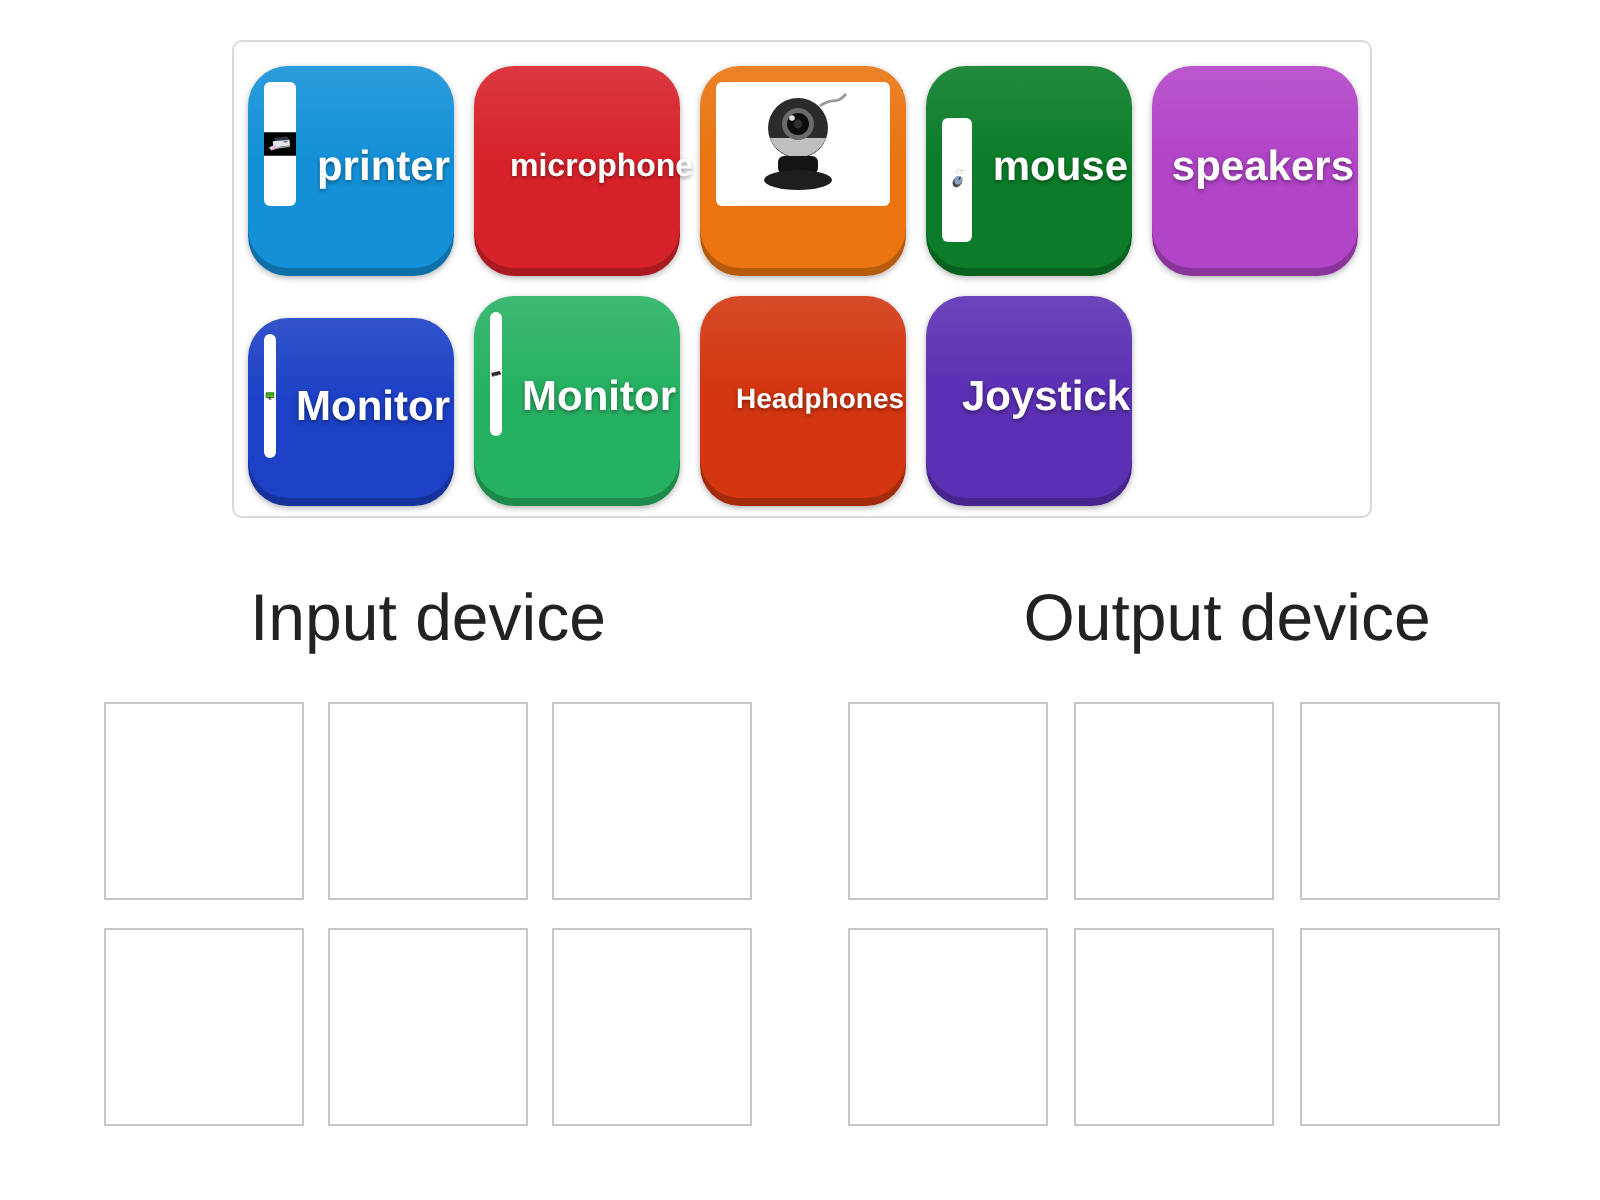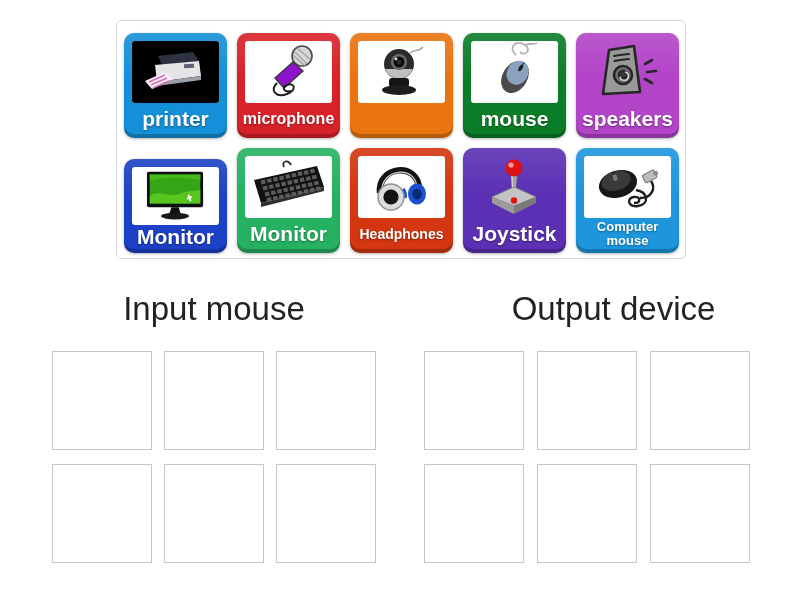--- a/index.html
+++ b/index.html
@@ -8,21 +8,21 @@
 
   
   .tray{
     position:absolute;left:116px;top:20px;width:570px;height:239px;box-sizing:border-box;
     background:#fff;border:1px solid #d9d9d9;border-radius:5px;
     padding:12px 7px 6px 7px;
     display:grid;grid-template-columns:repeat(5,103px);grid-template-rows:105px 105px;
     column-gap:10px;row-gap:10px;
   }
   .tile{
-    position:relative;border-radius:10px;display:flex;flex-direction:column;cursor:pointer;
+    position:relative;border-radius:20px;display:flex;flex-direction:row;cursor:pointer;
     box-shadow:inset 0 -4px 0 rgba(0,0,0,0.22), 0 1px 3px rgba(0,0,0,0.30);
     background-image:linear-gradient(180deg,rgba(255,255,255,0.10),rgba(255,255,255,0) 45%);
   }
   .imgbox{margin:8px 8px 0;height:62px;border-radius:3px;background:#fff;overflow:hidden;}
   .imgbox.clear{background:transparent;}
   .imgbox svg{display:block;width:100%;height:100%;}
   .tlabel{
     flex:1;display:flex;align-items:center;justify-content:center;
     color:#fff;font-weight:bold;text-shadow:0 1px 2px rgba(0,0,0,0.40);
     padding:0 2px 4px;white-space:nowrap;
@@ -84,36 +84,36 @@
           <circle cx="41" cy="21" r="8" fill="#6a6a6a"></circle>
           <circle cx="41" cy="21" r="5.5" fill="#0c0c0c"></circle>
           <circle cx="41" cy="21" r="2.2" fill="#2f2f2f"></circle>
           <circle cx="38" cy="18" r="1.4" fill="#e0e0e0"></circle>
           <rect x="31" y="37" width="20" height="9" rx="3" fill="#141414"></rect>
           <ellipse cx="41" cy="49" rx="17" ry="5" fill="#1e1e1e"></ellipse>
         </svg>
       </div>
     </div>
 
-    <div class="tile" style="background-color: rgb(11, 125, 40);">
+    <div class="tile" style="background-color: rgb(11, 125, 40); align-items: center;">
       <div class="imgbox">
         <svg viewBox="0 0 87 62">
           <path d="M45,14 C36,6 46,-2 54,4 C61,9 54,16 49,11 M54,4 C58,2 63,4 66,2" stroke="#b3b3b3" stroke-width="1.8" fill="none"></path>
           <g transform="rotate(32 44 36)">
             <ellipse cx="44" cy="36" rx="12.5" ry="17" fill="#4a4a4a"></ellipse>
             <ellipse cx="44" cy="31" rx="10.5" ry="12.5" fill="#8ba1c0"></ellipse>
             <path d="M44,19 v10" stroke="#2e2e2e" stroke-width="1.2"></path>
             <rect x="42.3" y="22" width="3.4" height="6.5" rx="1.7" fill="#1f1f1f"></rect>
           </g>
         </svg>
       </div>
       <div class="tlabel fs-lg">mouse</div>
     </div>
 
-    <div class="tile" style="background-color: rgb(178, 68, 200);">
+    <div class="tile" style="background-color: rgb(178, 68, 200); justify-content: flex-end;">
       <div class="imgbox clear">
         <svg viewBox="0 0 87 62">
           <g stroke="#262626" stroke-width="2.6" stroke-linejoin="round">
             <polygon points="25,9 50,5 56,51 19,53" fill="#999999"></polygon>
             <circle cx="39" cy="34" r="9" fill="#6e6e6e"></circle>
             <circle cx="39" cy="34" r="4" fill="#383838"></circle>
           </g>
           <path d="M30,15 C35,14 40,13.5 45,13 M30.5,20 C35,19 40,18.5 45,18" stroke="#262626" stroke-width="2" fill="none" stroke-linecap="round"></path>
           <path d="M41,31 a4.2,4.2 0 1 1 -5,4.6" stroke="#d9d9d9" stroke-width="1.4" fill="none"></path>
           <path d="M61,23 L68,19 M63,31 L72,30 M61,38 L68,42" stroke="#262626" stroke-width="2.6" stroke-linecap="round" fill="none"></path>
@@ -179,44 +179,25 @@
           <ellipse cx="43" cy="34" rx="5" ry="2.2" fill="#6f6f6f"></ellipse>
           <polygon points="21,41 43,31 65,41 43,50" fill="#c4c4c4" stroke="#8b8b8b" stroke-width="1"></polygon>
           <polygon points="21,41 43,50 43,58 21,47" fill="#9b9b9b"></polygon>
           <polygon points="65,41 43,50 43,58 65,47" fill="#7b7b7b"></polygon>
           <circle cx="43" cy="44.5" r="3.2" fill="#e01414"></circle>
         </svg>
       </div>
       <div class="tlabel fs-lg">Joystick</div>
     </div>
 
-    <div class="tile" style="background-color: rgb(29, 150, 221);">
-      <div class="imgbox">
-        <svg viewBox="0 0 87 62">
-          <path d="M52,34 C64,36 66,48 54,50 C44,51.5 42,42 50,41 C57,40 57,47 50,47" stroke="#1d1d1d" stroke-width="2.4" fill="none"></path>
-          <path d="M56,42 C68,42 72,32 67,25" stroke="#1d1d1d" stroke-width="2.4" fill="none"></path>
-          <g transform="rotate(-28 66 20)">
-            <rect x="59" y="16" width="13" height="8.5" rx="1.5" fill="#bdbdbd" stroke="#6f6f6f" stroke-width="1"></rect>
-            <rect x="70" y="18.2" width="4.5" height="4" fill="#8c8c8c"></rect>
-          </g>
-          <g transform="rotate(-16 34 28)">
-            <ellipse cx="34" cy="28" rx="19.5" ry="13.5" fill="#171717"></ellipse>
-            <ellipse cx="33" cy="24.5" rx="15" ry="9.5" fill="#3a3a3a"></ellipse>
-            <path d="M33,16 v9" stroke="#0c0c0c" stroke-width="1.4"></path>
-            <rect x="30.8" y="17.5" width="4.4" height="7" rx="2.2" fill="#777777"></rect>
-          </g>
-        </svg>
-      </div>
-      <div class="tlabel fs-xs">Computer mouse</div>
-    </div>
 
   </div>
 
   <div class="group group-input">
-    <div class="gtitle">Input mouse</div>
+    <div class="gtitle">Input device</div>
     <div class="slots">
       <div class="slot"></div>
       <div class="slot"></div>
       <div class="slot"></div>
       <div class="slot"></div>
       <div class="slot"></div>
       <div class="slot"></div>
     </div>
   </div>
 

